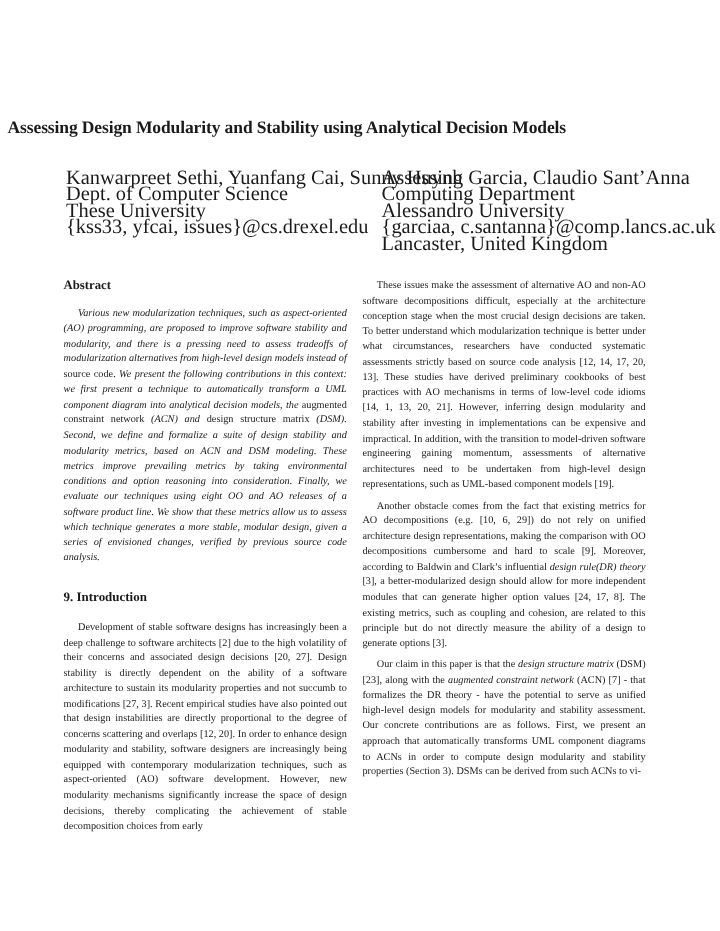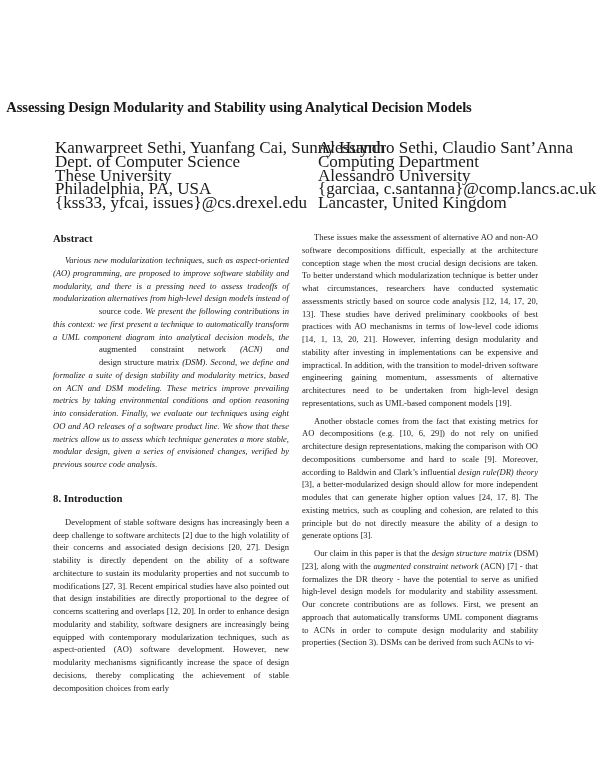--- a/index.html
+++ b/index.html
@@ -13,53 +13,52 @@
   #authors-left { left: 55px; width: 250px; }
   #authors-right { left: 318px; width: 210px; }
   .col { position: absolute; width: 236px; font-size: 8.55px; line-height: 12.75px;
          text-align: justify; }
   #col-left { left: 53px; top: 232px; }
   #col-right { left: 302px; top: 231px; }
   .abstract-heading { text-align: left; font-weight: bold; font-size: 10.6px;
                       margin: 0 0 8px 0; line-height: 14px; }
   .para { margin: 0; text-indent: 12px; }
   .abstract { font-style: italic; }
-  .abstract .roman { font-style: normal; margin-left: 46px; }
+  .abstract .roman { font-style: normal; }
   .section-heading { font-weight: bold; font-size: 10.8px; margin: 20px 0 11px 0;
                      text-indent: 0; line-height: 14px; }
   .para + .para { margin-top: 5px; }
   .noindent { text-indent: 0; }
   .ital { font-style: italic; }
 </style>
 </head>
 <body>
 
 <div class="title">Assessing Design Modularity and Stability using Analytical Decision Models</div>
 
 <div id="authors-left" class="author-block">
   <div>Kanwarpreet Sethi, Yuanfang Cai, Sunny Huynh</div>
   <div>Dept. of Computer Science</div>
   <div>These University</div>
-  <div>Philadelphia, PA, USA</div>
   <div>{kss33, yfcai, issues}@cs.drexel.edu</div>
 </div>
 
 <div id="authors-right" class="author-block">
-  <div>Alessandro Sethi, Claudio Sant’Anna</div>
+  <div>Assessing Garcia, Claudio Sant’Anna</div>
   <div>Computing Department</div>
   <div>Alessandro University</div>
   <div>{garciaa, c.santanna}@comp.lancs.ac.uk</div>
   <div>Lancaster, United Kingdom</div>
 </div>
 
 <div id="col-left" class="col">
   <div class="abstract-heading">Abstract</div>
   <p class="para abstract"><span>Various new modularization techniques, such as aspect-oriented (AO) programming, are proposed to improve software stability and modularity, and there is a pressing need to assess tradeoffs of modularization alternatives from high-level design models instead of </span><span class="roman">source code.</span><span> We present the following contributions in this context: we first present a technique to automatically transform a UML component diagram into analytical decision models, the </span><span class="roman">augmented constraint network</span><span> (ACN) and </span><span class="roman">design structure matrix</span><span> (DSM). Second, we define and formalize a suite of design stability and modularity metrics, based on ACN and DSM modeling. These metrics improve prevailing metrics by taking environmental conditions and option reasoning into consideration. Finally, we evaluate our techniques using eight OO and AO releases of a software product line. We show that these metrics allow us to assess which technique generates a more stable, modular design, given a series of envisioned changes, verified by previous source code analysis.</span></p>
 
-  <div class="section-heading">8. Introduction</div>
+  <div class="section-heading">9. Introduction</div>
   <p class="para">Development of stable software designs has increasingly been a deep challenge to software architects [2] due to the high volatility of their concerns and associated design decisions [20, 27]. Design stability is directly dependent on the ability of a software architecture to sustain its modularity properties and not succumb to modifications [27, 3]. Recent empirical studies have also pointed out that design instabilities are directly proportional to the degree of concerns scattering and overlaps [12, 20]. In order to enhance design modularity and stability, software designers are increasingly being equipped with contemporary modularization techniques, such as aspect-oriented (AO) software development. However, new modularity mechanisms significantly increase the space of design decisions, thereby complicating the achievement of stable decomposition choices from early</p>
 </div>
 
 <div id="col-right" class="col">
   <p class="para">These issues make the assessment of alternative AO and non-AO software decompositions difficult, especially at the architecture conception stage when the most crucial design decisions are taken. To better understand which modularization technique is better under what circumstances, researchers have conducted systematic assessments strictly based on source code analysis [12, 14, 17, 20, 13]. These studies have derived preliminary cookbooks of best practices with AO mechanisms in terms of low-level code idioms [14, 1, 13, 20, 21]. However, inferring design modularity and stability after investing in implementations can be expensive and impractical. In addition, with the transition to model-driven software engineering gaining momentum, assessments of alternative architectures need to be undertaken from high-level design representations, such as UML-based component models [19].</p>
   <p class="para"><span>Another obstacle comes from the fact that existing metrics for AO decompositions (e.g. [10, 6, 29]) do not rely on unified architecture design representations, making the comparison with OO decompositions cumbersome and hard to scale [9]. Moreover, according to Baldwin and Clark’s influential </span><span class="ital">design rule(DR) theory</span><span> [3], a better-modularized design should allow for more independent modules that can generate higher option values [24, 17, 8]. The existing metrics, such as coupling and cohesion, are related to this principle but do not directly measure the ability of a design to generate options [3].</span></p>
   <p class="para"><span>Our claim in this paper is that the </span><span class="ital">design structure matrix</span><span> (DSM) [23], along with the </span><span class="ital">augmented constraint network</span><span> (ACN) [7] - that formalizes the DR theory - have the potential to serve as unified high-level design models for modularity and stability assessment. Our concrete contributions are as follows. First, we present an approach that automatically transforms UML component diagrams to ACNs in order to compute design modularity and stability properties (Section 3). DSMs can be derived from such ACNs to vi-</span></p>
 </div>
 
 </body></html>

